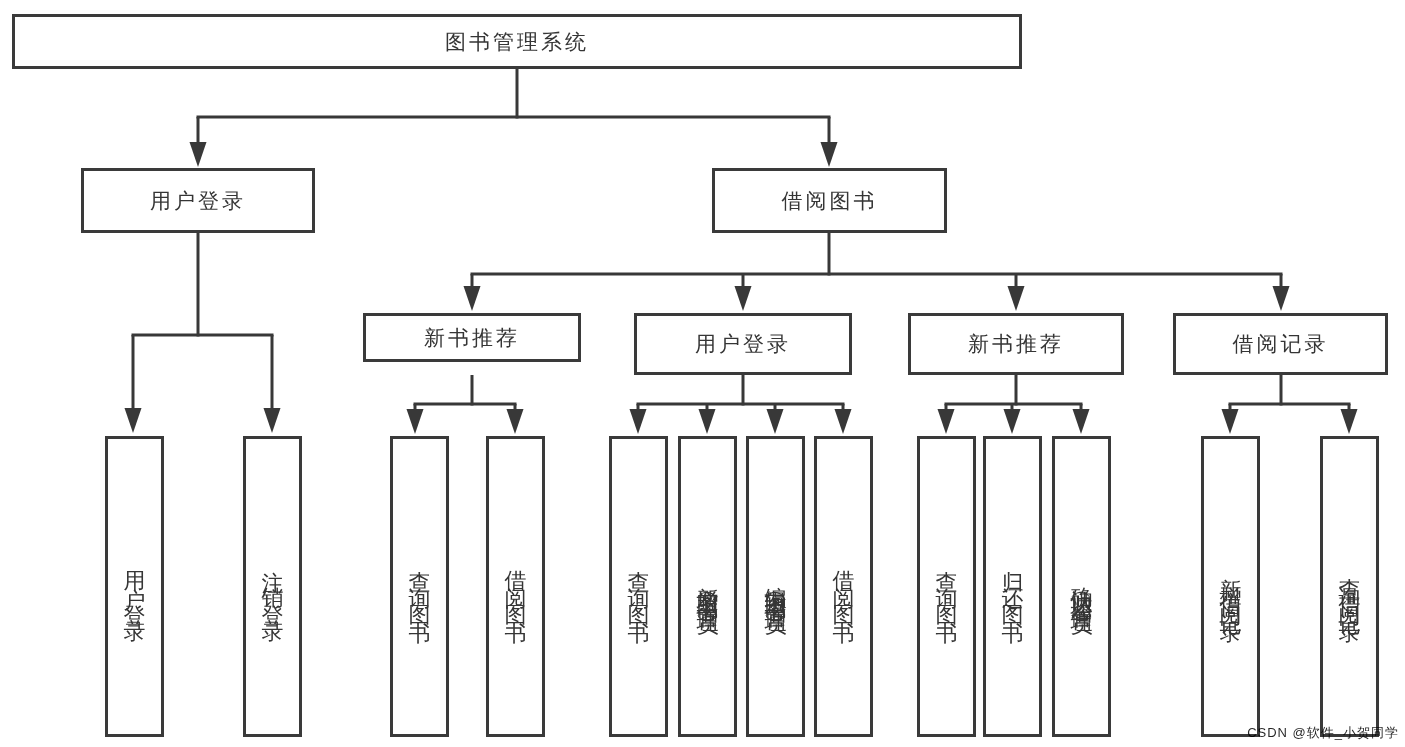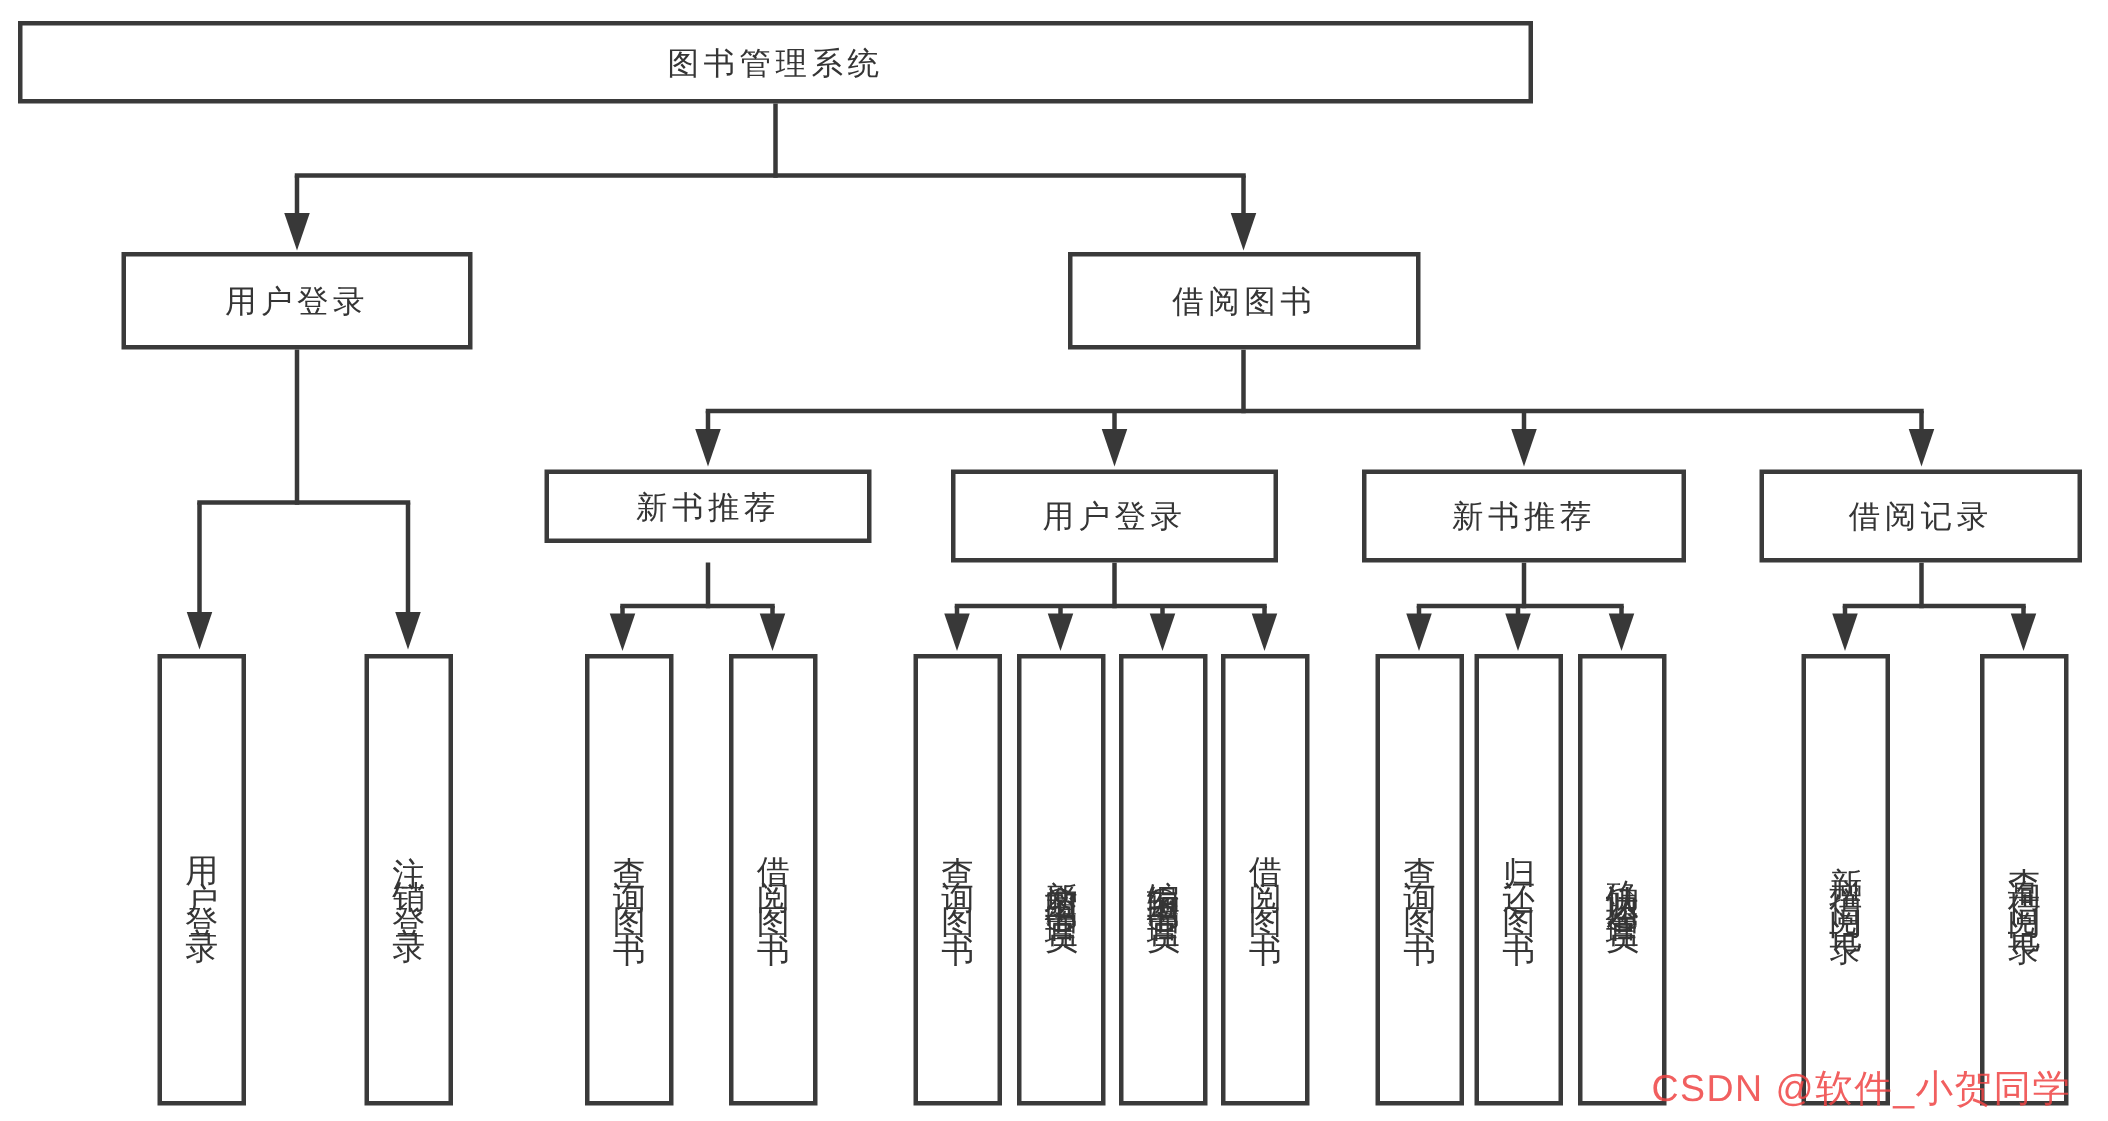--- a/index.html
+++ b/index.html
@@ -33,25 +33,25 @@
     text-orientation:mixed;
     font-size:22px;
     letter-spacing:4px;
     line-height:1;
   }
   .leaf.ls-wide .vtext{letter-spacing:17px;}
   .leaf.ls-mid  .vtext{letter-spacing:9px;}
   .leaf.ls-tight .vtext{letter-spacing:4px;}
   #watermark{
     position:absolute;
-    right:24px;
+    right:6px;
     bottom:5px;
-    font-size:25px;
+    font-size:13px;
     letter-spacing:1px;
-    color:#ef4444;
+    color:#000000;
     opacity:0.85;
     z-index:5;
   }
 </style>
 </head>
 <body>
 
 <div id="stage">
 
   <svg id="wires" viewBox="0 0 1405 747" xmlns="http://www.w3.org/2000/svg">

